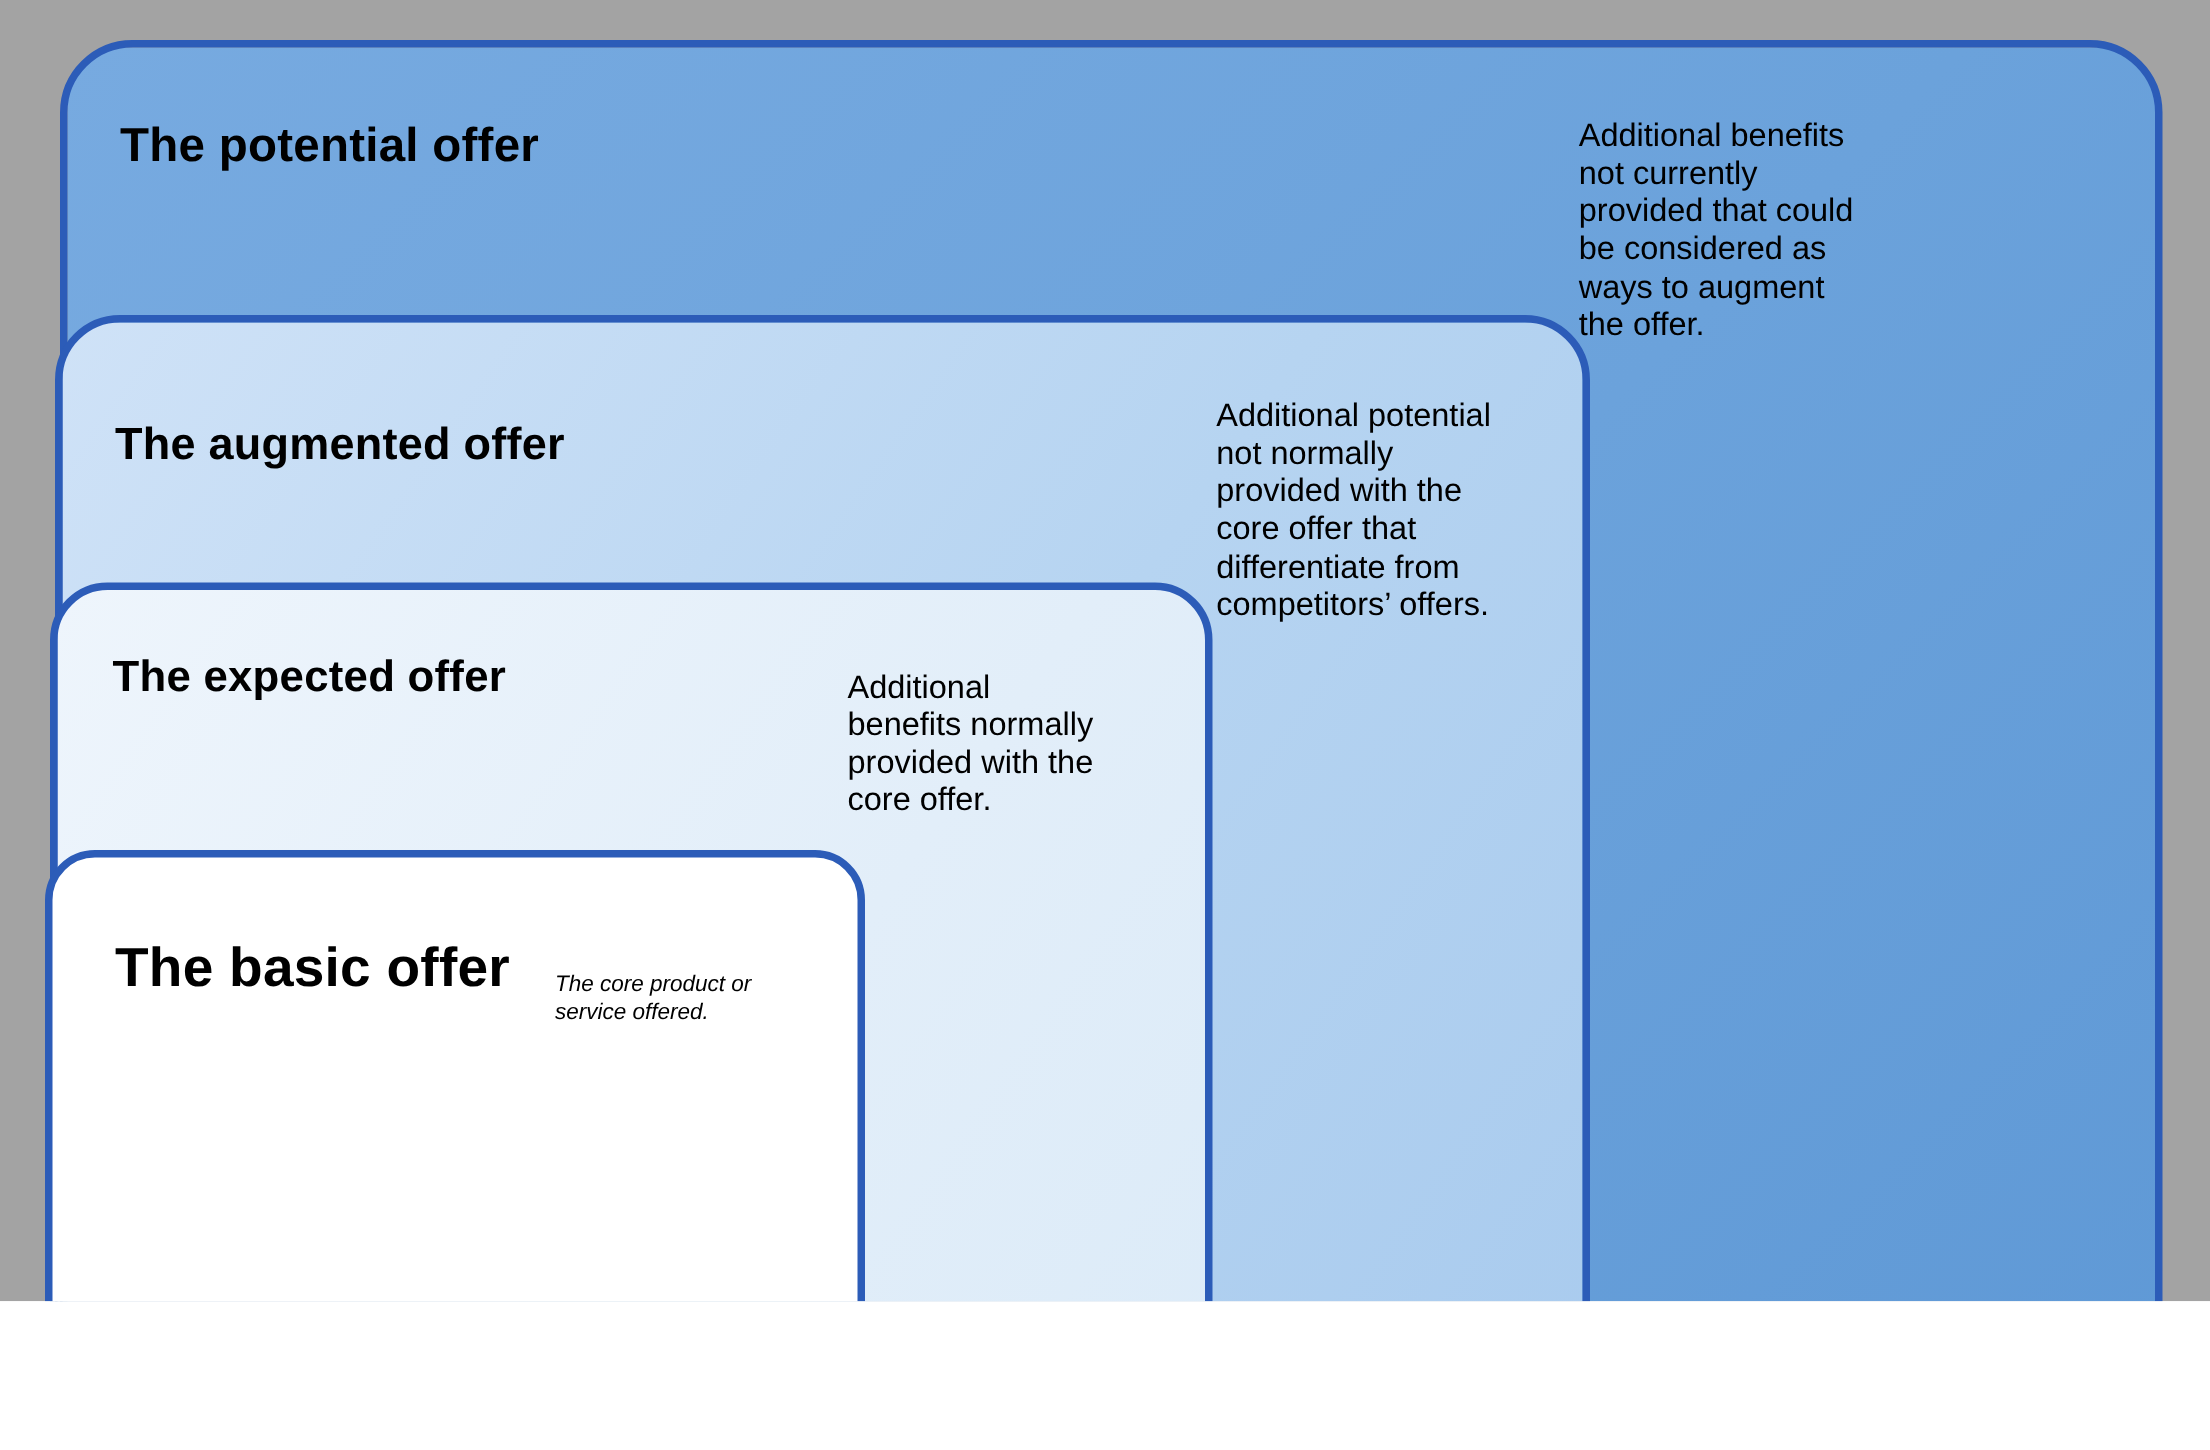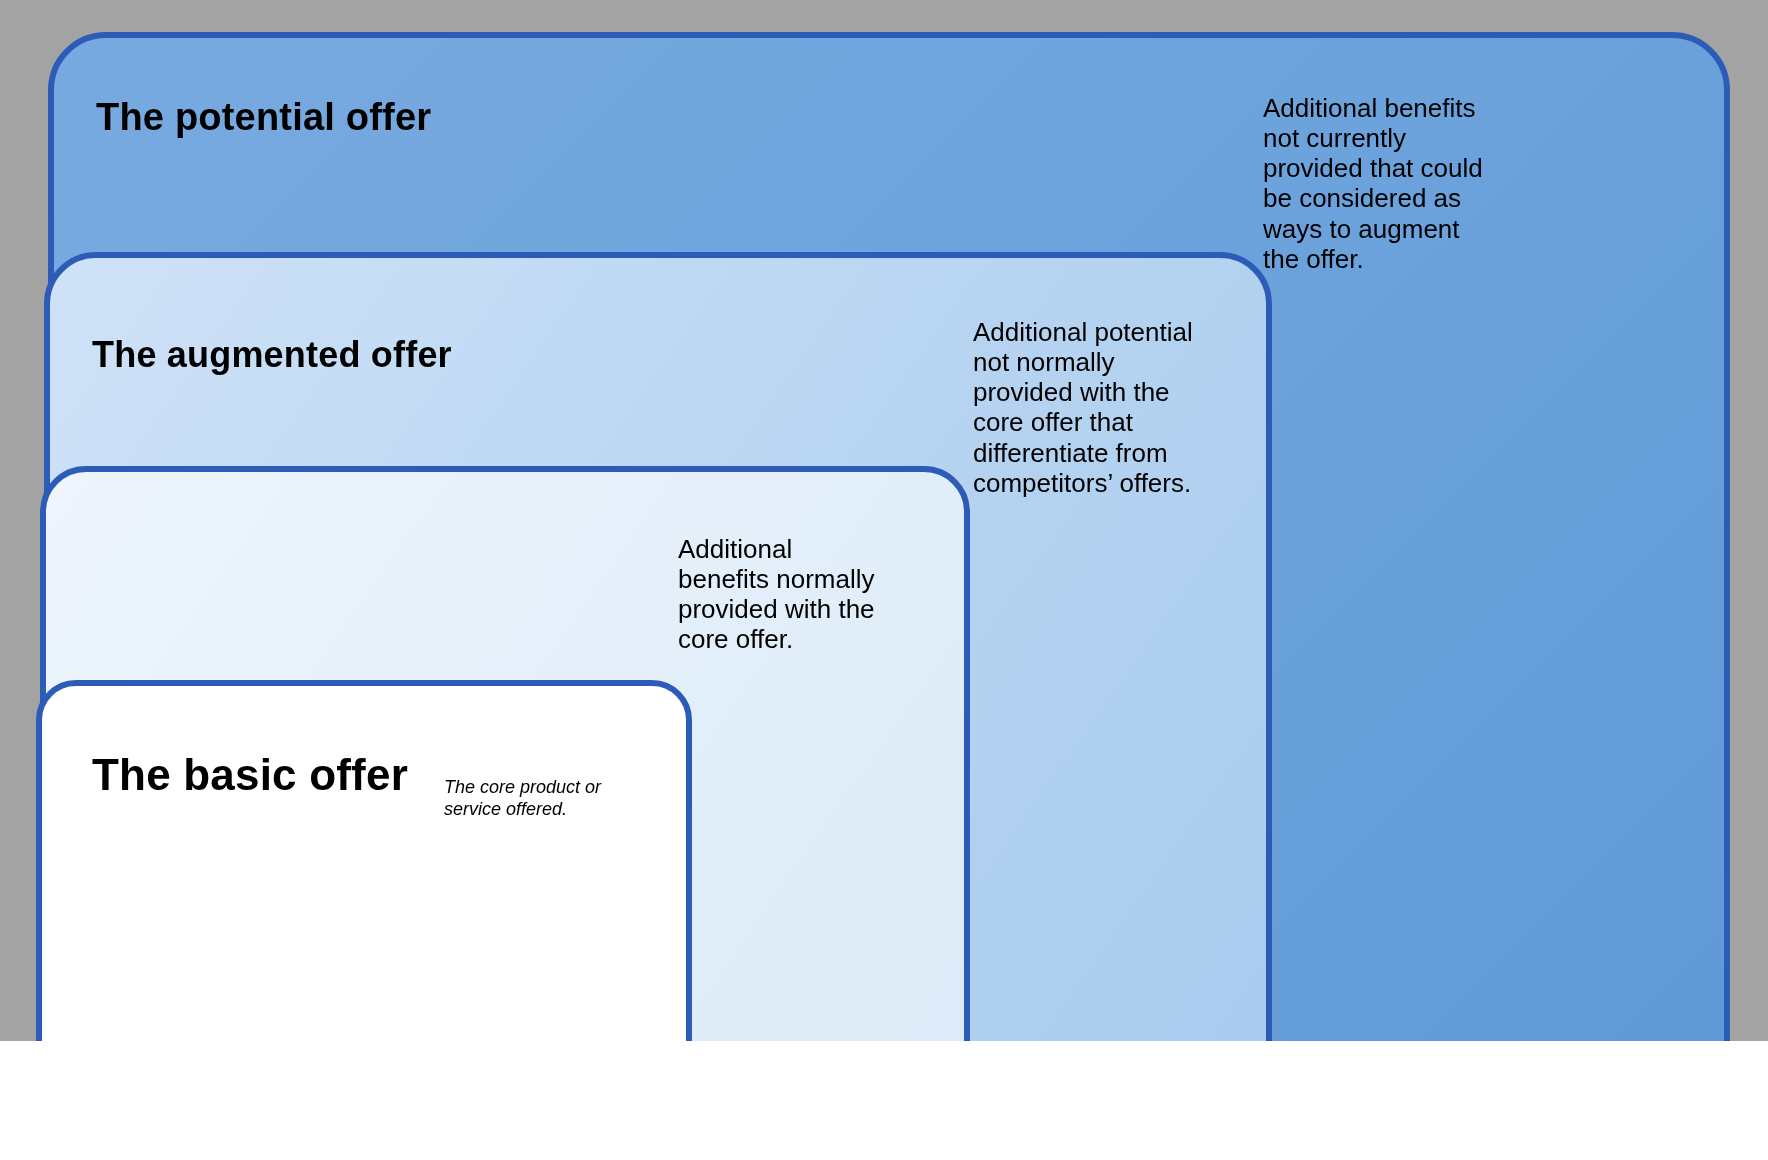--- a/index.html
+++ b/index.html
@@ -146,18 +146,19 @@
   <div class="ring ring-expected"></div>
 
   <div class="ring ring-basic"></div>
 
   <div class="ring-title title-potential">The potential offer</div>
   <div class="ring-desc desc-potential">Additional benefits not currently provided that could be considered as ways to augment the offer.</div>
 
   <div class="ring-title title-augmented">The augmented offer</div>
   <div class="ring-desc desc-augmented">Additional potential not normally provided with the core offer that differentiate from competitors’ offers.</div>
 
+  <div class="ring-title title-expected">The expected offer</div>
   <div class="ring-desc desc-expected">Additional benefits normally provided with the core offer.</div>
 
   <div class="ring-title title-basic">The basic offer</div>
   <div class="ring-desc desc-basic">The core product or service offered.</div>
 
 </div>
 
 </body></html>

